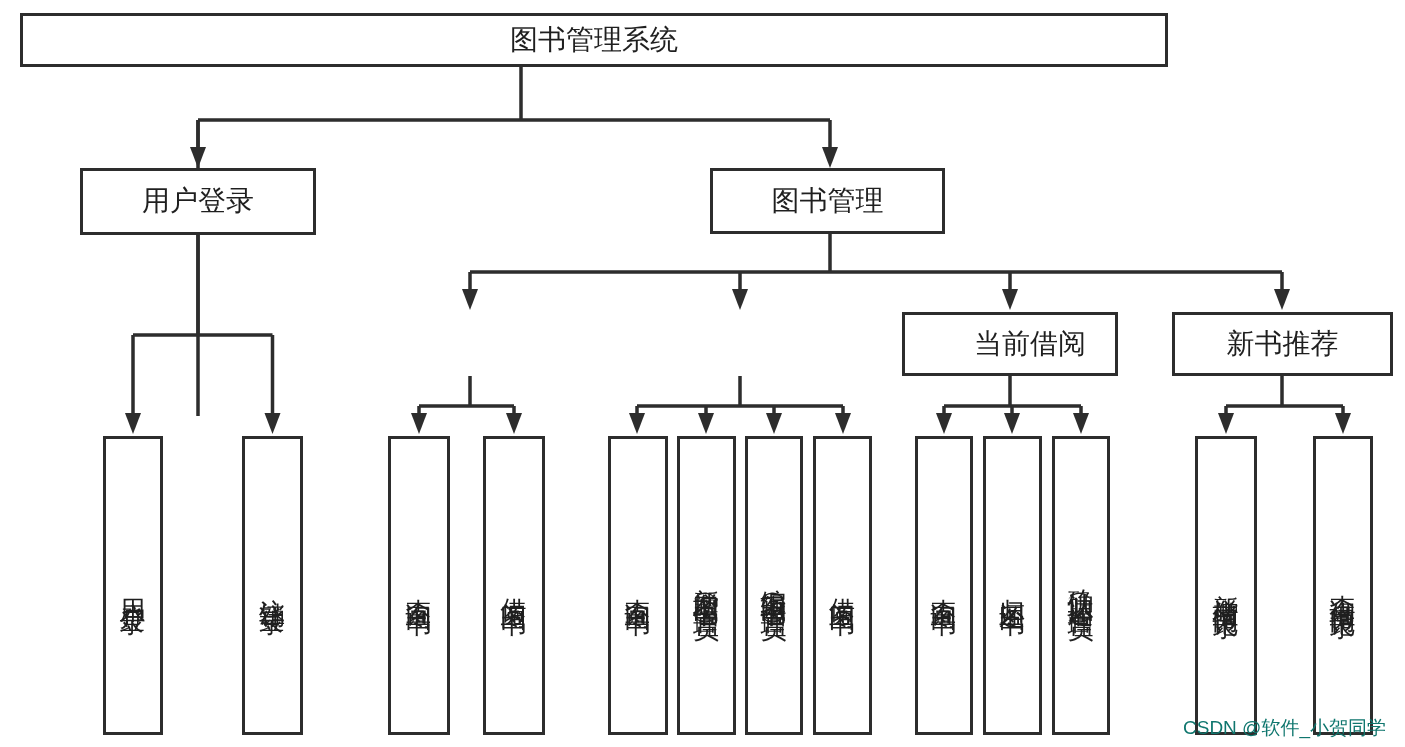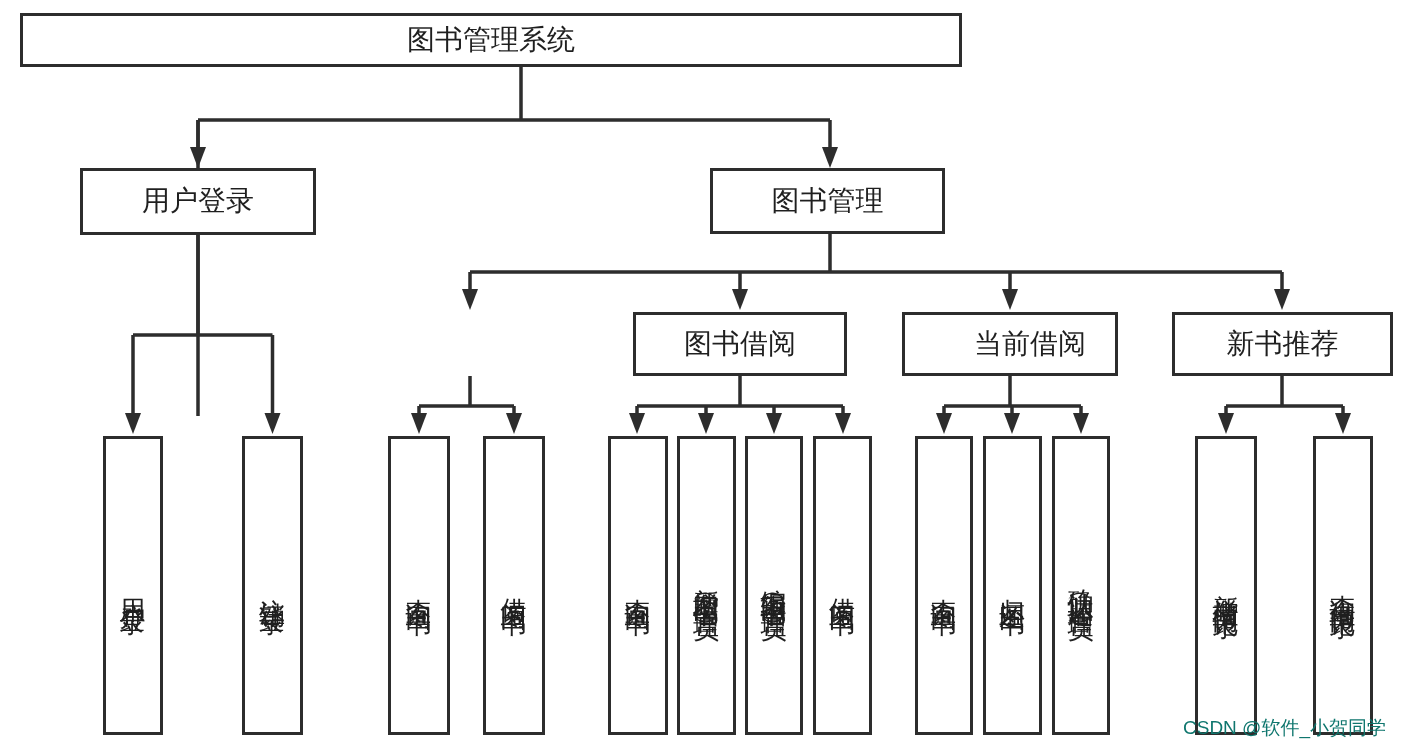--- a/index.html
+++ b/index.html
@@ -92,34 +92,31 @@
       </g>
 
       <g>
         <path fill="none" d="M1282 376 V406 M1226 406 H1343 M1226 406 V416 M1343 406 V416"></path>
         <polygon stroke="none" points="1218,413 1234,413 1226,434"></polygon>
         <polygon stroke="none" points="1335,413 1351,413 1343,434"></polygon>
       </g>
     </g>
   </svg>
 
-  <div class="node" style="left:20px;top:13px;width:942px;height:54px;">
+  <div class="node" style="left:20px;top:13px;width:1148px;height:54px;">
     <span>图书管理系统</span>
   </div>
 
   <div class="node" style="left:80px;top:168px;width:236px;height:67px;">
     <span>用户登录</span>
   </div>
   <div class="node" style="left:710px;top:168px;width:235px;height:66px;">
     <span>图书管理</span>
   </div>
 
-  <div class="node" style="left:633px;top:312px;width:214px;height:64px;">
-    <span>图书借阅</span>
-  </div>
   <div class="node" style="left:902px;top:312px;width:216px;height:64px;padding-left:40px;">
     <span>当前借阅</span>
   </div>
   <div class="node" style="left:1172px;top:312px;width:221px;height:64px;">
     <span>新书推荐</span>
   </div>
 
   <div class="node leaf" style="left:103px;top:436px;width:60px;height:299px;">
     <span>用户登录</span>
   </div>

